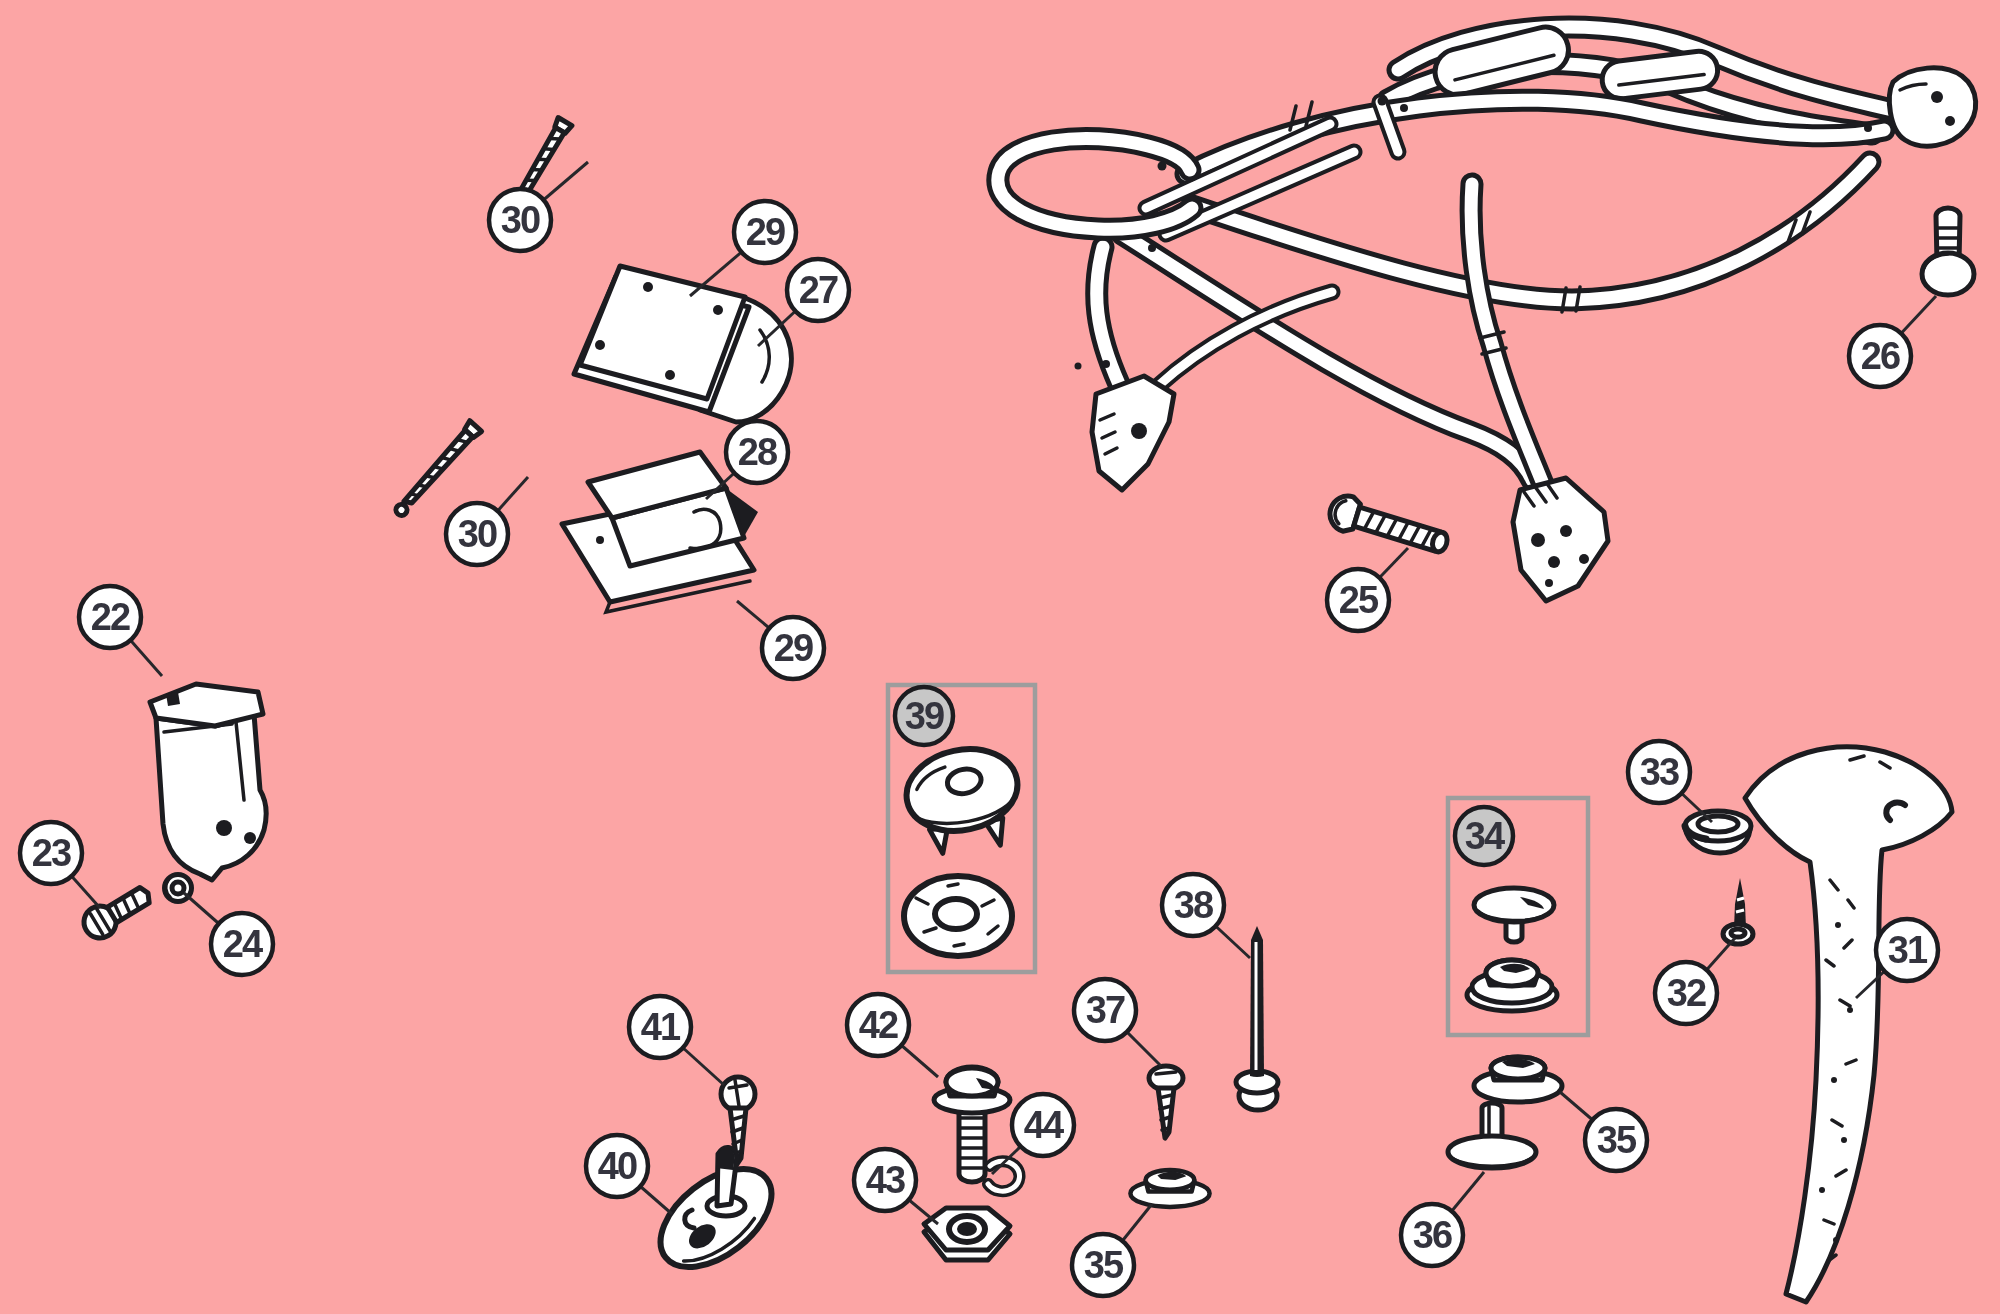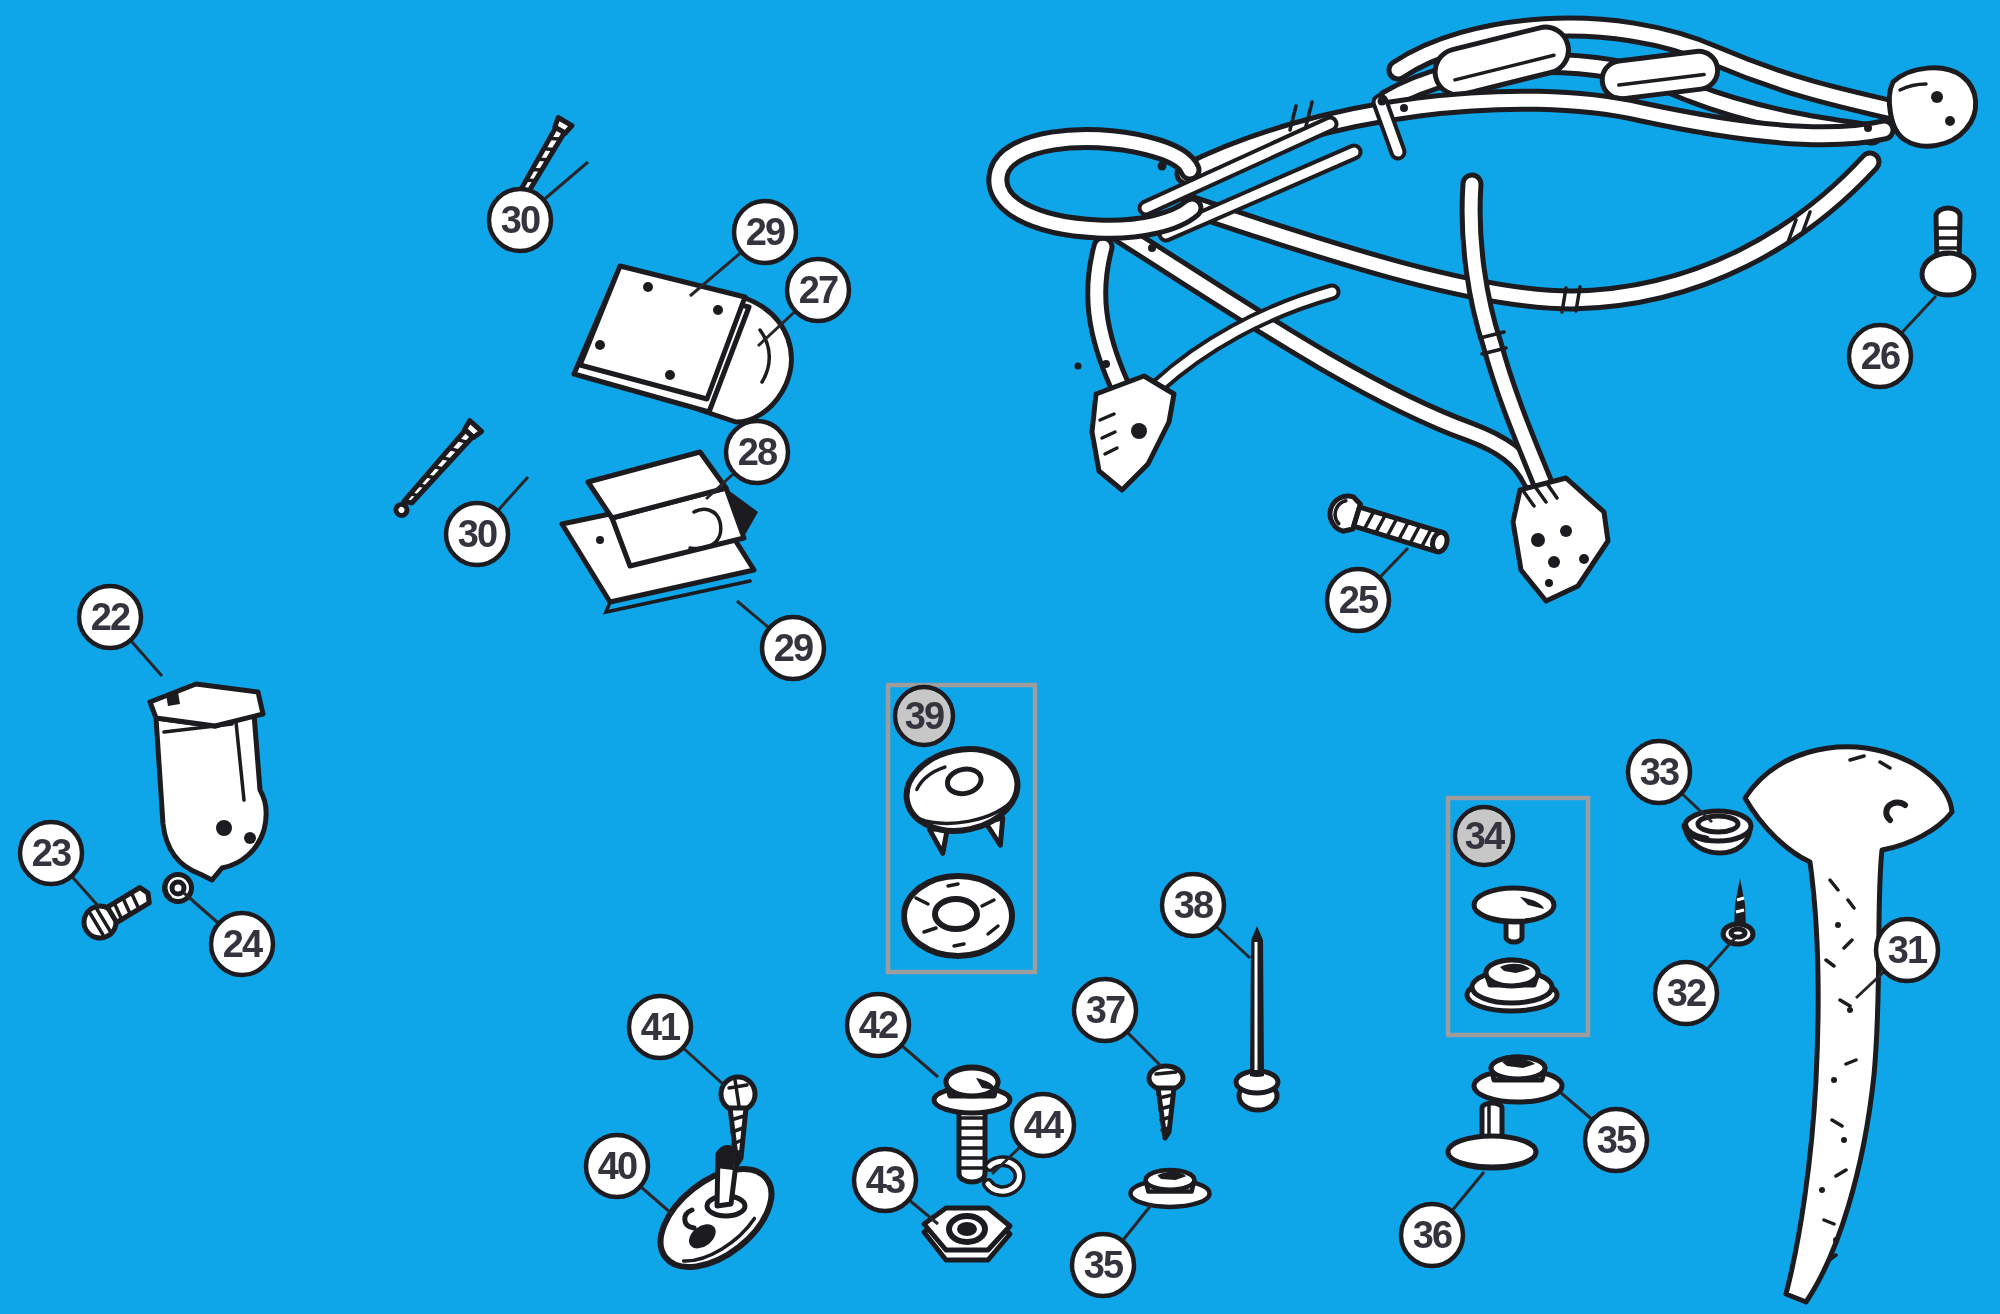--- a/index.html
+++ b/index.html
@@ -1,16 +1,16 @@
 <!DOCTYPE html>
 <html><head>
 <meta charset="utf-8">
 <style>
   html,body{margin:0;padding:0;background:#ffffff;}
-  .stage{width:2000px;height:1314px;position:relative;background:#0ea5e9;}
+  .stage{width:2000px;height:1314px;position:relative;background:#fca5a5;}
   svg{display:block;}
   .tube-o{fill:none;stroke:#1c1c20;stroke-width:23;stroke-linecap:round;}
   .tube-s{fill:none;stroke:#1c1c20;stroke-width:17;stroke-linecap:round;}
   .tube-i{fill:none;stroke:#ffffff;stroke-width:13;stroke-linecap:round;}
   .tube-j{fill:none;stroke:#ffffff;stroke-width:9;stroke-linecap:round;}
   .fw{fill:#ffffff;stroke:#1c1c20;stroke-width:5;stroke-linejoin:round;}
   .fw6{fill:#ffffff;stroke:#1c1c20;stroke-width:6;stroke-linejoin:round;}
   .ln{fill:none;stroke:#1c1c20;stroke-width:5;stroke-linecap:round;stroke-linejoin:round;}
   .ln4{fill:none;stroke:#1c1c20;stroke-width:3.5;stroke-linecap:round;}
   .fd{fill:#1c1c20;stroke:none;}

